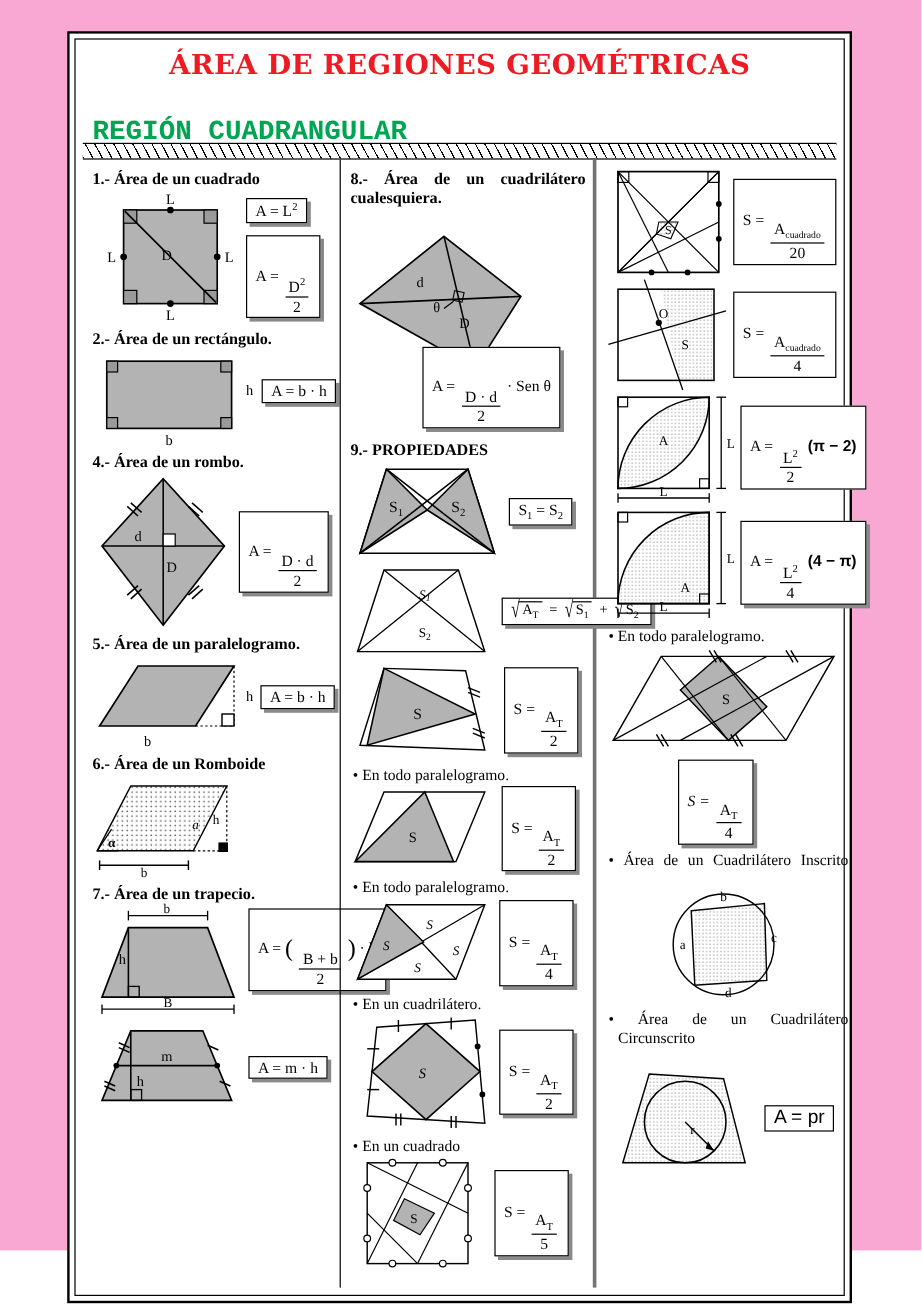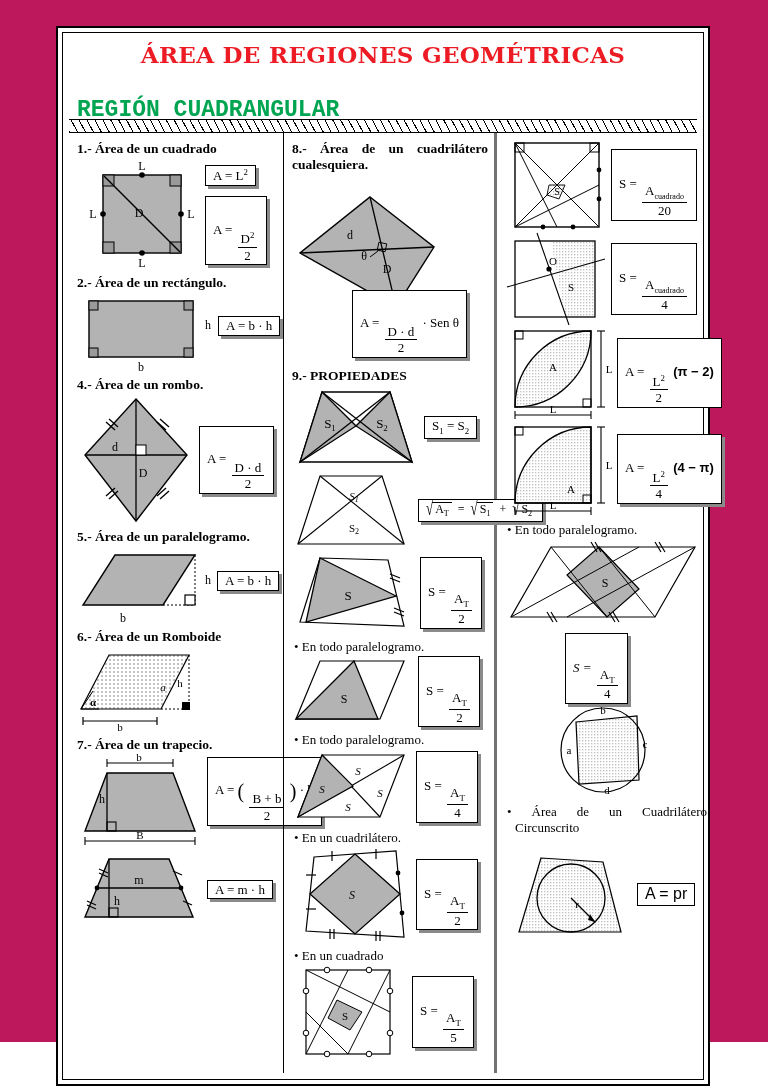--- a/index.html
+++ b/index.html
@@ -1,18 +1,18 @@
 <!DOCTYPE html>
 <html><head>
 <meta charset="utf-8">
 <style>
   html,body{margin:0;padding:0;background:#fff;}
   body{width:768px;height:1087px;font-family:"Liberation Serif",serif;color:#000;}
 
-  .page{position:relative;width:768px;height:1042px;background:#be185d;}
+  .page{position:relative;width:768px;height:1042px;background:#f9a8d4;}
   .outer-frame{position:absolute;left:56px;top:26px;width:654px;height:1060px;
     border:2px solid #000;background:#fff;box-sizing:border-box;}
   .inner-frame{position:absolute;left:4px;top:4px;right:4px;bottom:4px;
     border:1px solid #000;box-sizing:border-box;}
 
   .title{position:absolute;left:0;right:0;top:8px;text-align:center;
     color:#ED1C24;font-weight:bold;font-size:23px;letter-spacing:.3px;
     font-family:"DejaVu Serif",serif;}
   .subtitle{position:absolute;left:14px;top:64px;color:#00A551;font-weight:bold;
     font-size:23px;font-family:Liberation Mono, monospace;}
@@ -512,20 +512,21 @@
                     <line x1="108" y1="73" x2="114" y2="83"></line>
             </g>
             <text x="100" y="48" font-size="12" text-anchor="middle">S</text>
           </svg>
           <div class="fbox" style="margin-left:60px;margin-top:2px;">
             <span style="font-style:italic;">S =</span>
             <span class="frac"><span class="num">A<sub>T</sub></span><span class="den">4</span></span>
           </div>
         </div>
 
+        <div class="bullet just">• <span>Área de un Cuadrilátero Inscrito</span></div>
         <div class="fig" style="text-align:center;">
           <svg width="150" height="92" viewBox="0 0 150 92" style="margin:0 auto;">
             <circle cx="72" cy="46" r="42" fill="#fff" stroke="#000" stroke-width="1.2"></circle>
             <polygon points="45,18 106,12 108,76 48,80" fill="url(#dots2)" stroke="#000" stroke-width="1.2"></polygon>
             <text x="72" y="10" font-size="11" text-anchor="middle">b</text>
             <text x="38" y="50" font-size="11" text-anchor="middle">a</text>
             <text x="114" y="44" font-size="11" text-anchor="middle">c</text>
             <text x="76" y="90" font-size="11" text-anchor="middle">d</text>
           </svg>
         </div>

